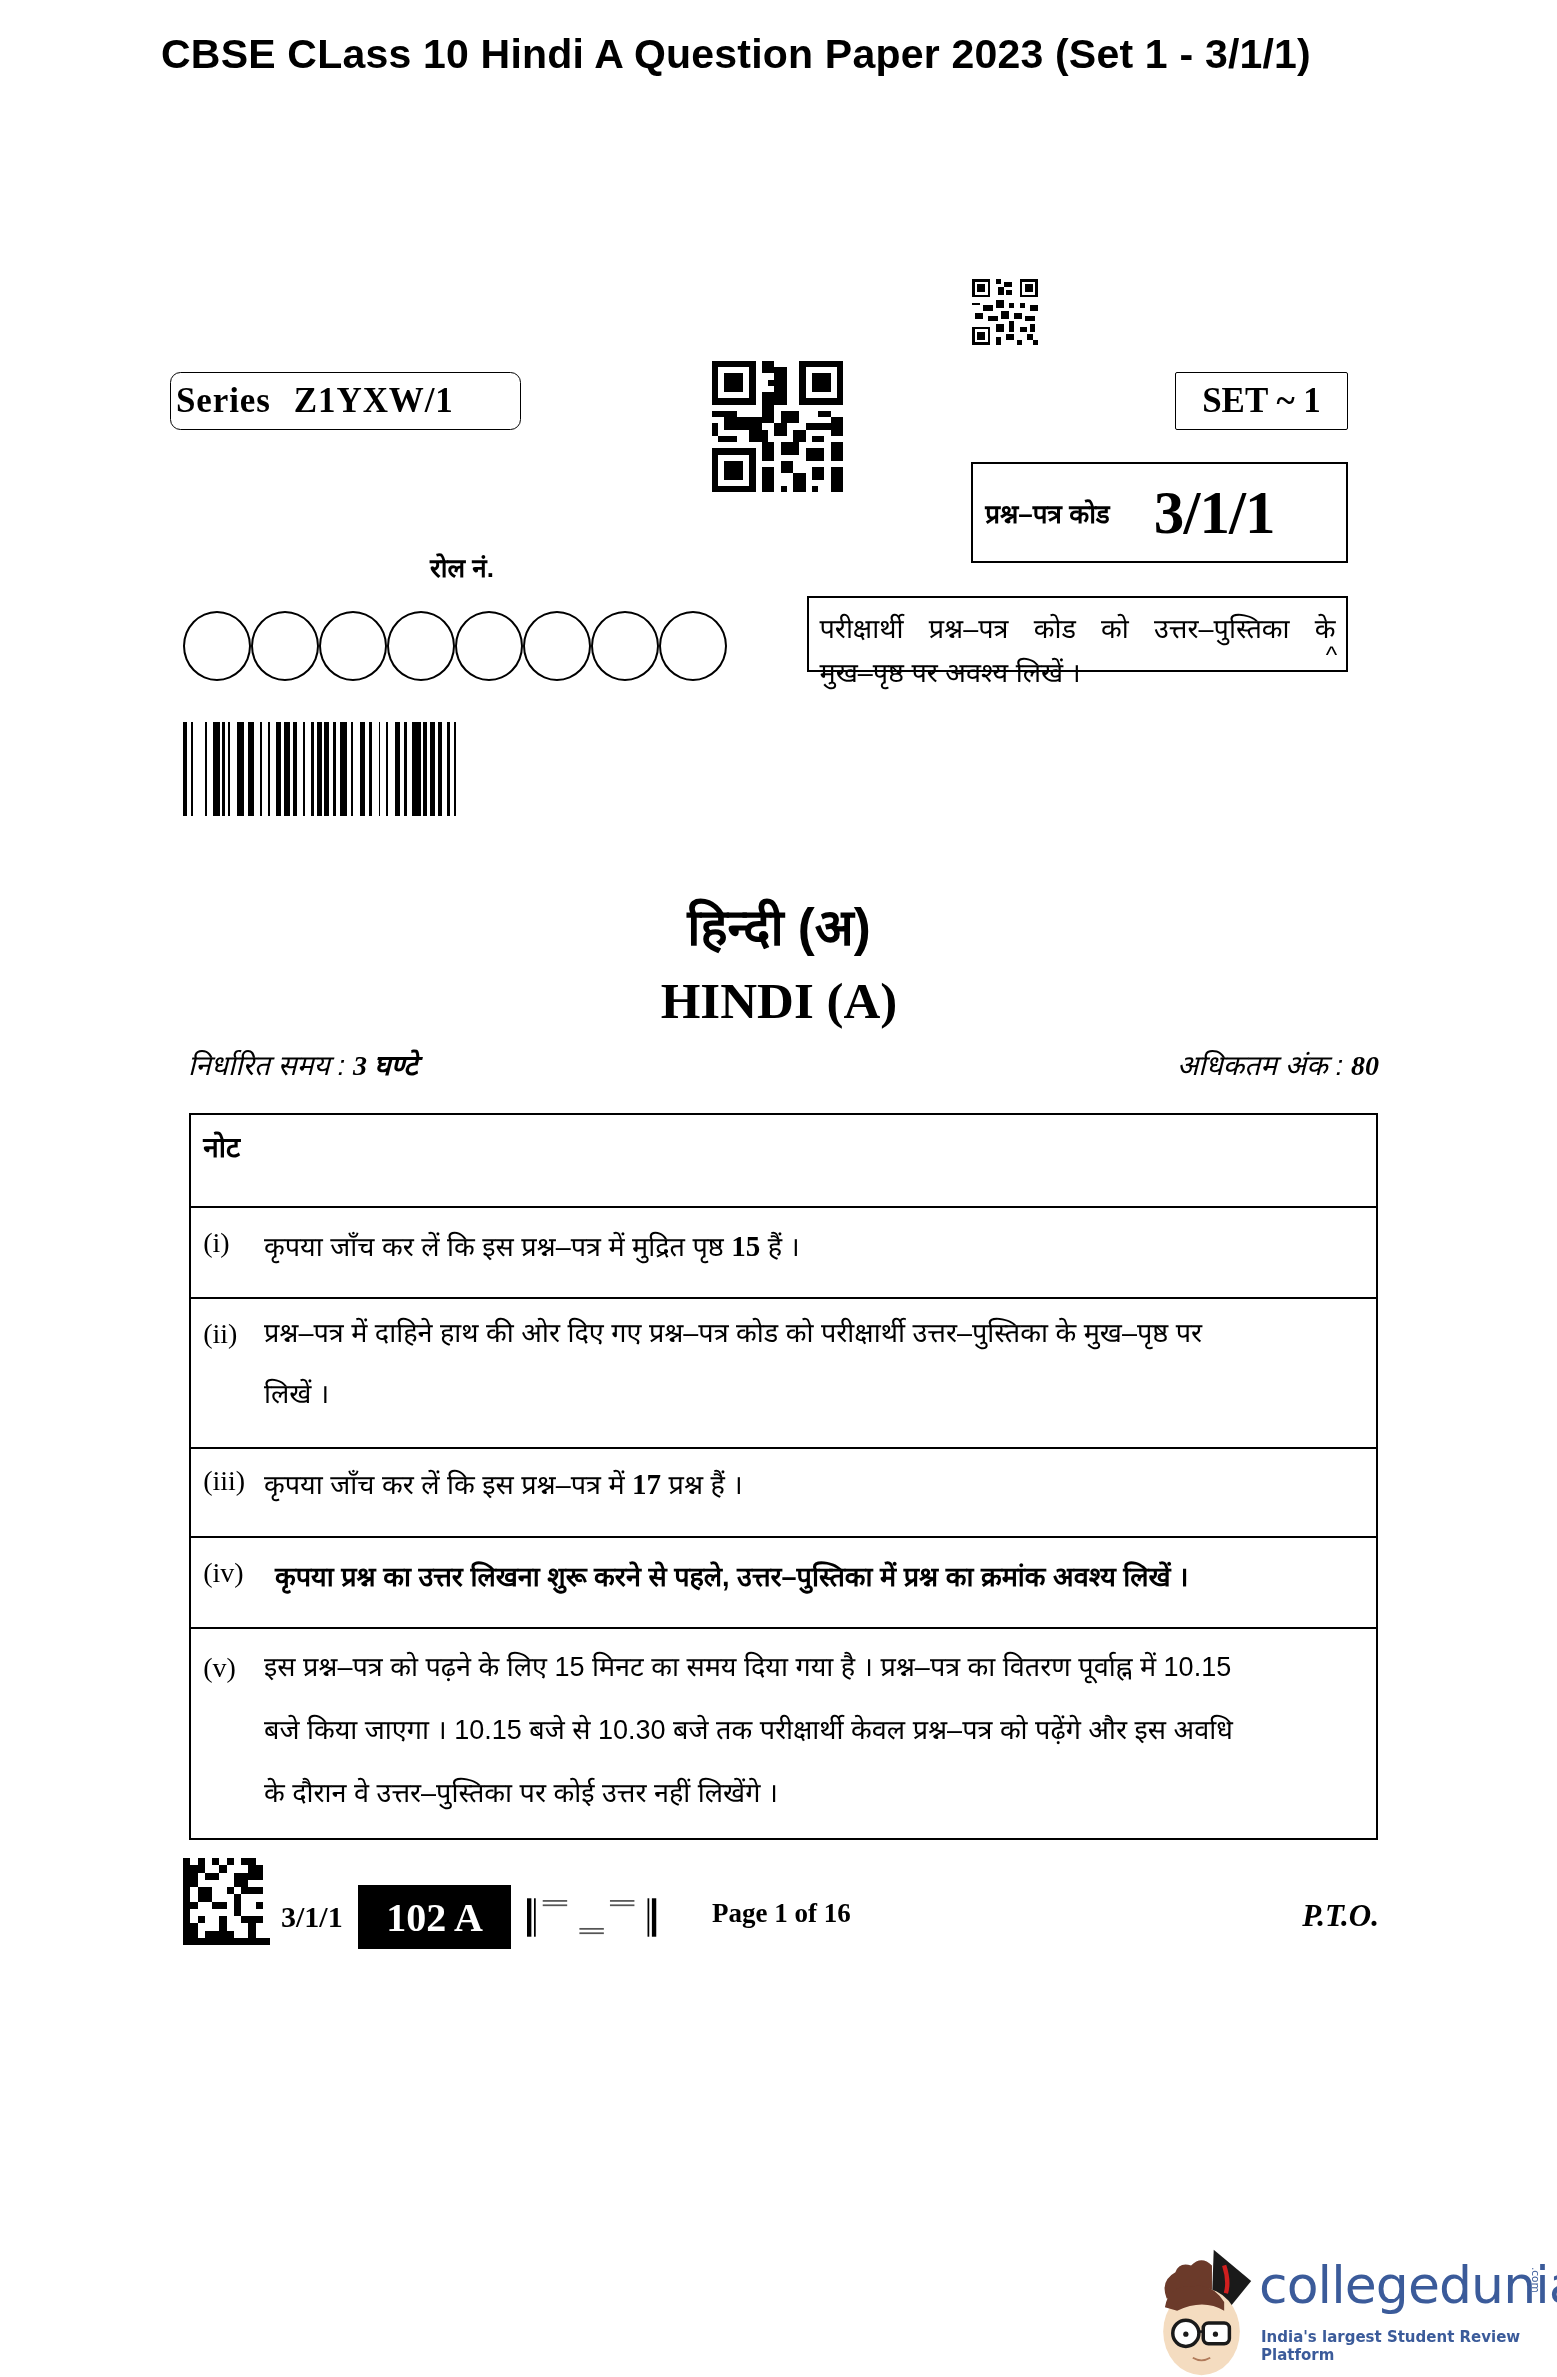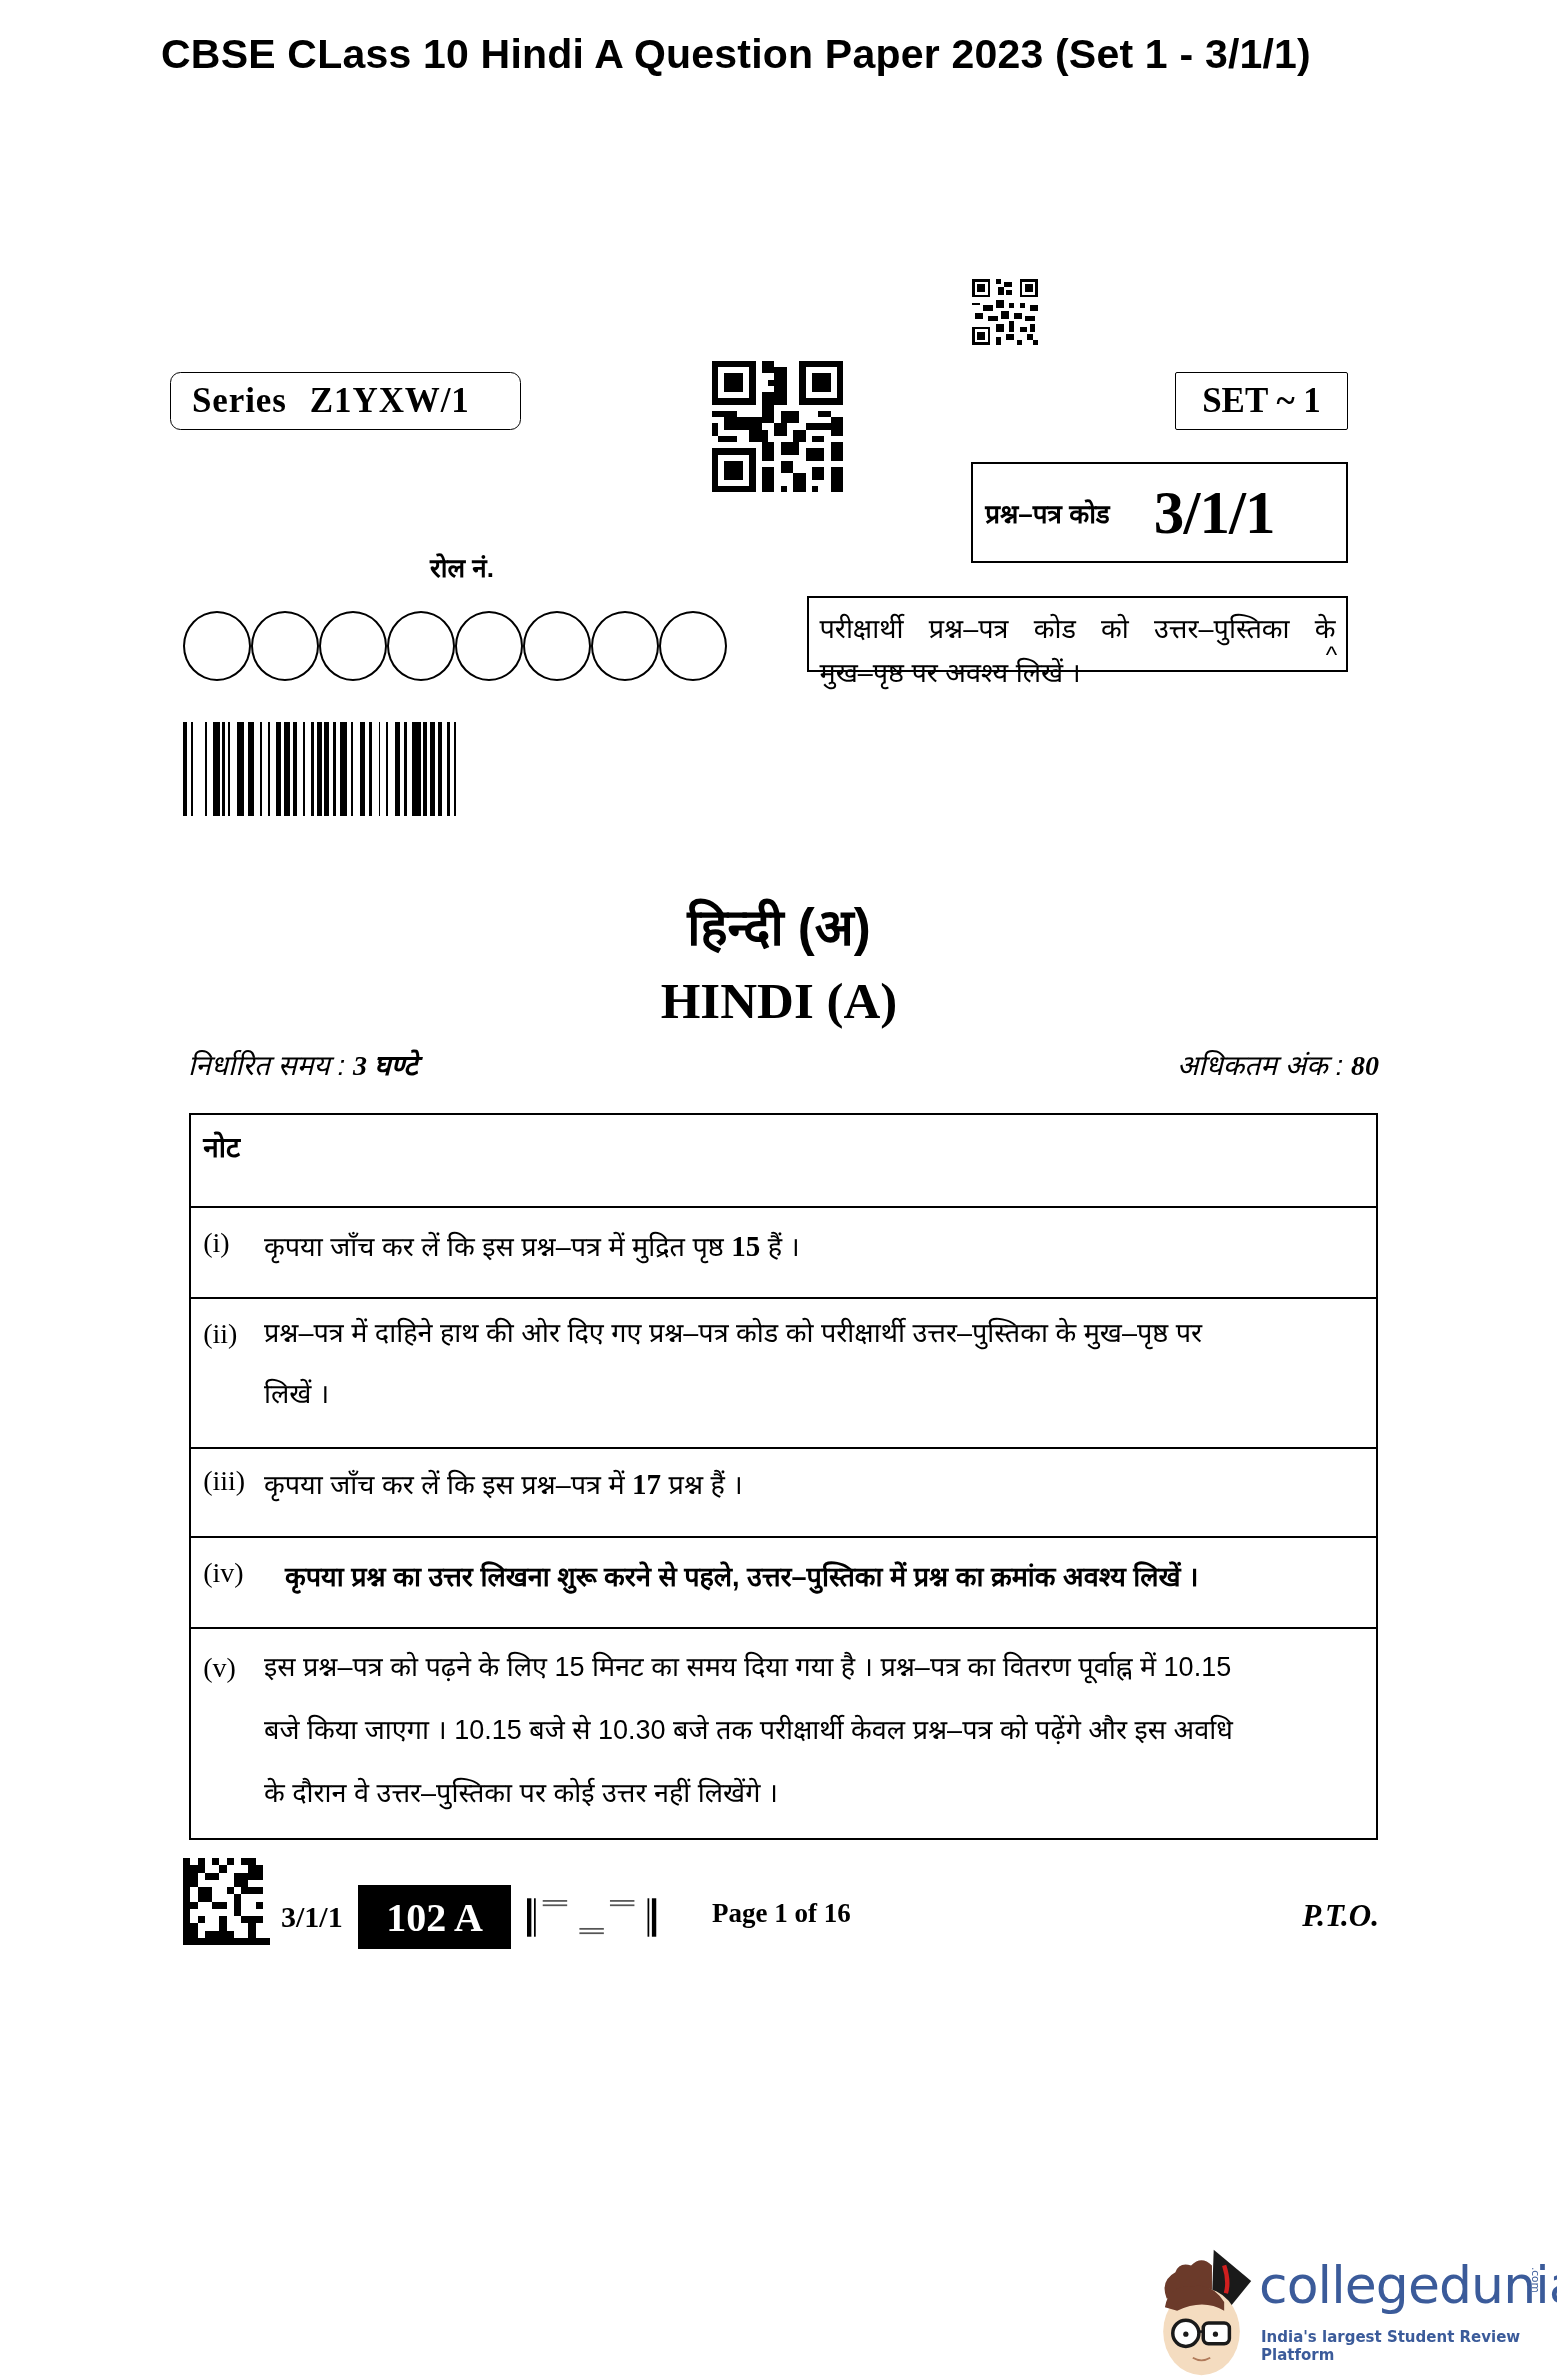--- a/index.html
+++ b/index.html
@@ -1,21 +1,21 @@
 <!DOCTYPE html>
 <html style="font-size:14px"><head>
 <meta charset="utf-8">
 <style>
   html, body { margin:0; padding:0; background:#ffffff; }
   body { width:1558px; height:2377px; position:relative; overflow:hidden; color:#000; font-family:"Liberation Serif", serif; }
   .abs { position:absolute; }
   .banner { left:0; width:1472px; top:31px; text-align:center; font-family:"Liberation Sans", sans-serif; font-weight:bold; font-size:41px; letter-spacing:0.2px; }
   .qr-small { left:972px; top:279px; width:66px; height:66px; }
   .qr-large { left:712px; top:361px; width:131px; height:131px; }
-  .series-box { left:170px; top:372px; width:351px; height:58px; border:1.7px solid #000; border-radius:10.5px; box-sizing:border-box; font-size:35px; font-weight:bold; display:flex; align-items:center; padding-left:21px; letter-spacing:0.9px; }
+  .series-box { left:170px; top:372px; width:351px; height:58px; border:1.7px solid #000; border-radius:10.5px; box-sizing:border-box; font-size:35px; font-weight:bold; display:flex; align-items:center; padding-left:5px; letter-spacing:0.9px; }
   .series-box .gap { display:inline-block; width:23px; }
   .set-box { left:1175px; top:372px; width:173px; height:58px; border:1.7px solid #000; border-radius:2px; box-sizing:border-box; font-size:35px; font-weight:bold; display:flex; align-items:center; justify-content:center; }
   .code-box { left:971px; top:462px; width:377px; height:101px; border:2.6px solid #000; box-sizing:border-box; display:flex; align-items:center; }
   .code-box .lbl { font-family:"Liberation Sans", sans-serif; font-weight:bold; font-size:26px; margin-left:12.2px; }
   .code-box .val { font-size:61px; font-weight:bold; margin-left:44px; letter-spacing:-0.9px; }
   .roll-label { left:392px; top:549px; width:140px; text-align:center; font-family:"Liberation Sans", sans-serif; font-weight:bold; font-size:26px; }
   .circles { left:183px; top:611px; height:72px; display:flex; }
   .circle { width:68px; height:70px; border:2.6px solid #000; border-radius:50%; box-sizing:border-box; margin-right:0px; }
   .instr-box { left:807px; top:596px; width:541px; height:76px; border:2.6px solid #000; box-sizing:border-box; font-family:"Liberation Sans", sans-serif; font-size:27px; padding:8.7px 10.5px 0 10.5px; line-height:44px; }
   .instr-box .l1 { text-align:justify; text-align-last:justify; }
@@ -32,21 +32,21 @@
   .row .num { width:73px; flex:none; padding-left:12.2px; font-size:28px; box-sizing:border-box; }
   .row .txt { flex:1; font-family:"Liberation Sans", sans-serif; font-size:27px; padding-right:41px; }
   .row .txt b.n { font-family:"Liberation Serif", serif; font-size:29px; }
   .r-head { height:91px; padding-top:12.2px; box-sizing:border-box; font-family:"Liberation Sans", sans-serif; font-weight:bold; font-size:28px; padding-left:12.2px; }
   .r1 { height:91px; padding-top:19px; }
   .r2 { height:150px; padding-top:19px; line-height:61px; }
   .r2 .num, .r2 .txt { line-height:61px; }
   .r2 { padding-top:0; padding-top:4.4px; }
   .r3 { height:89px; padding-top:15.7px; }
   .r4 { height:91px; padding-top:19px;gap:11px; }
-  .r4 .txt { font-weight:bold;margin-left:10px; }
+  .r4 .txt { font-weight:bold; }
   .r5 { height:211px; padding-top:7px; }
   .r5 .num, .r5 .txt { line-height:63px; }
   .footer-dm { left:183px; top:1858px; width:87px; height:87px; }
   .footer-code { left:281px; top:1900px; font-size:30px; font-weight:bold; }
   .footer-badge { left:358px; top:1885px; width:153px; height:64px; background:#000; color:#fff; font-size:40px; font-weight:bold; display:flex; align-items:center; justify-content:center; }
   .footer-marks { left:527px; top:1893px; width:131px; height:49px; }
   .footer-page { left:712px; top:1898px; font-size:27px; font-weight:bold; }
   .footer-pto { right:179px; top:1898px; font-size:31px; font-weight:bold; font-style:italic; }
   .logo { left:1151px; top:2246px; width:406px; height:132px; }
   .logo-word { position:absolute; left:108px; top:8.7px; font-family:"DejaVu Sans", sans-serif; font-size:52px; color:#3b5b9a; letter-spacing:-0.9px; }

